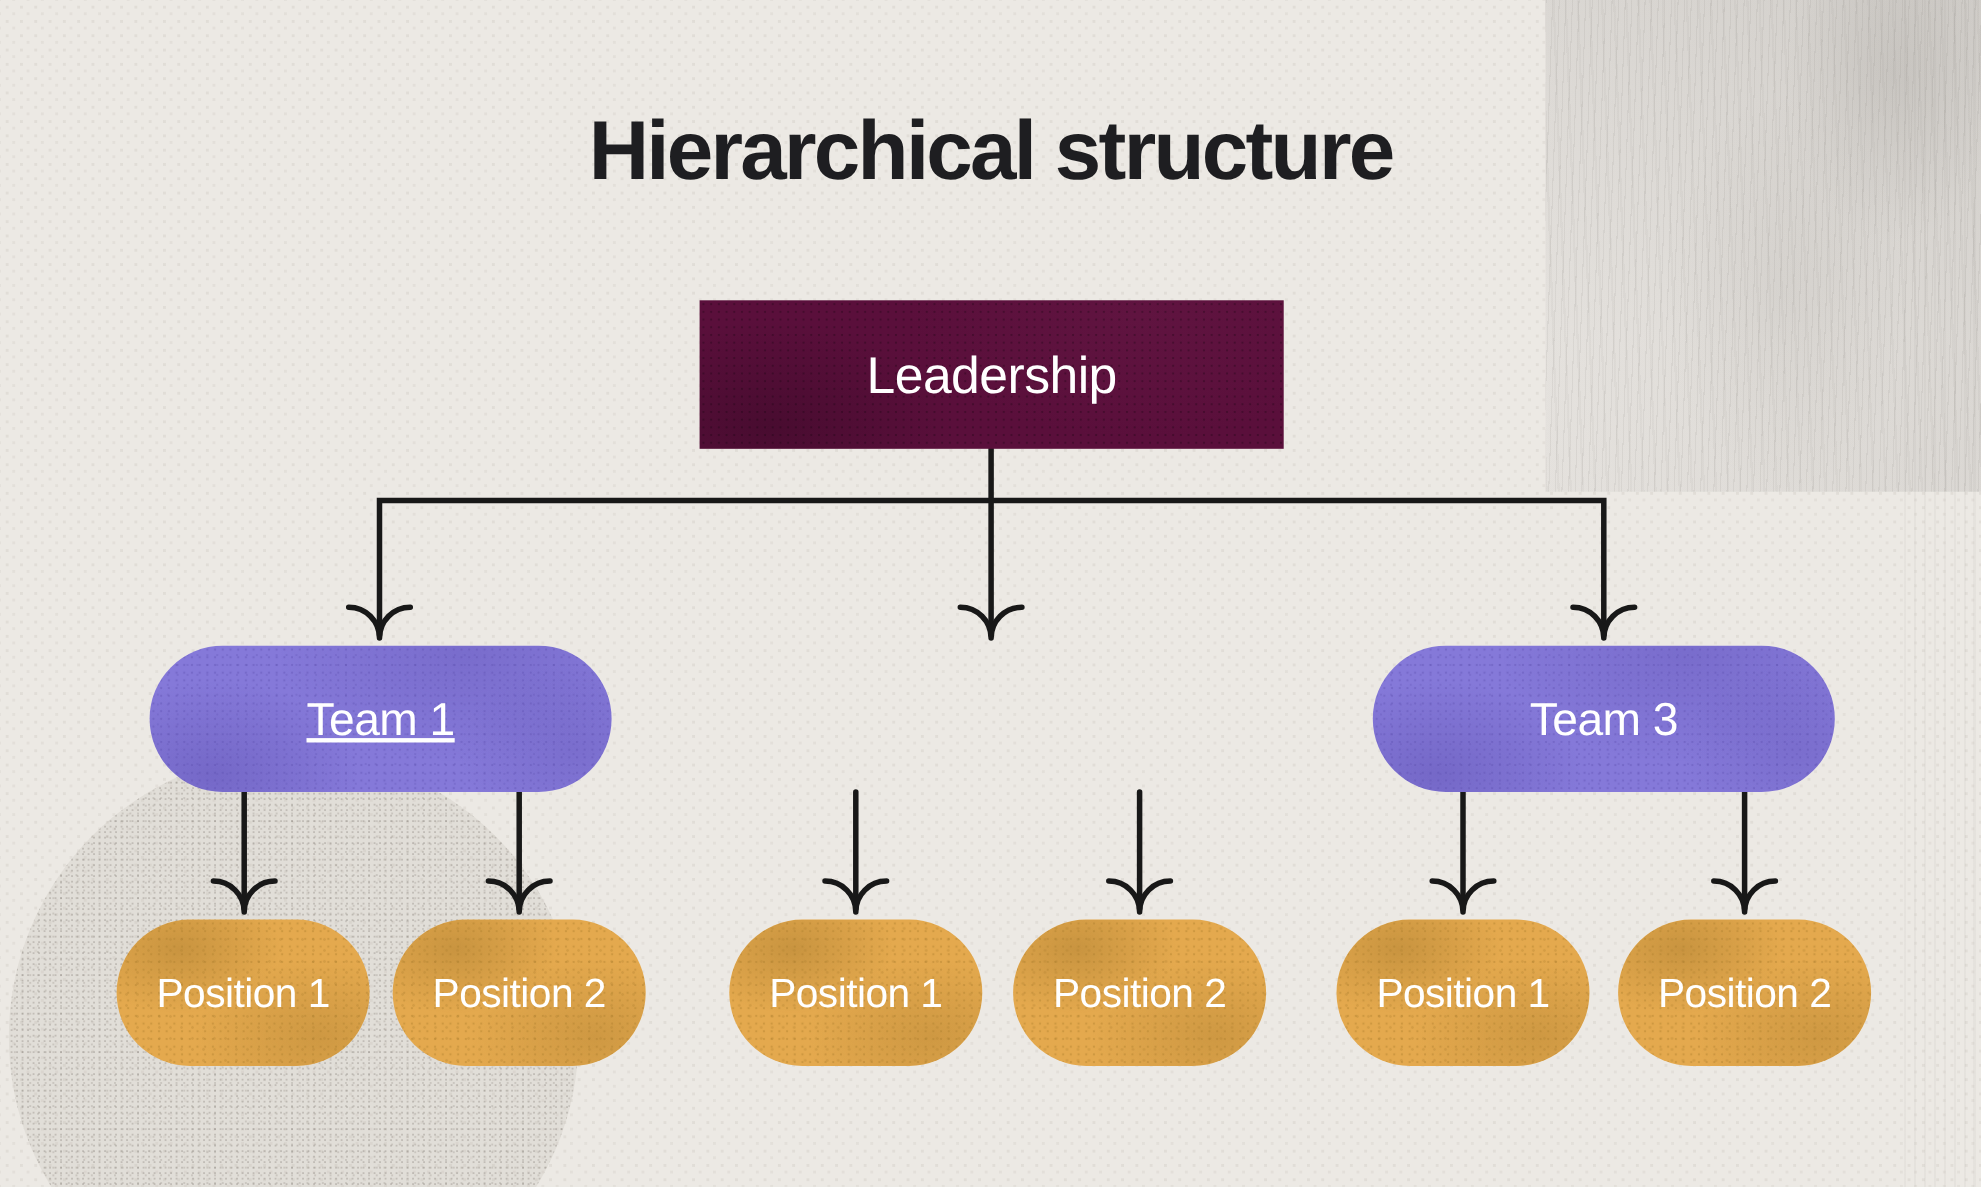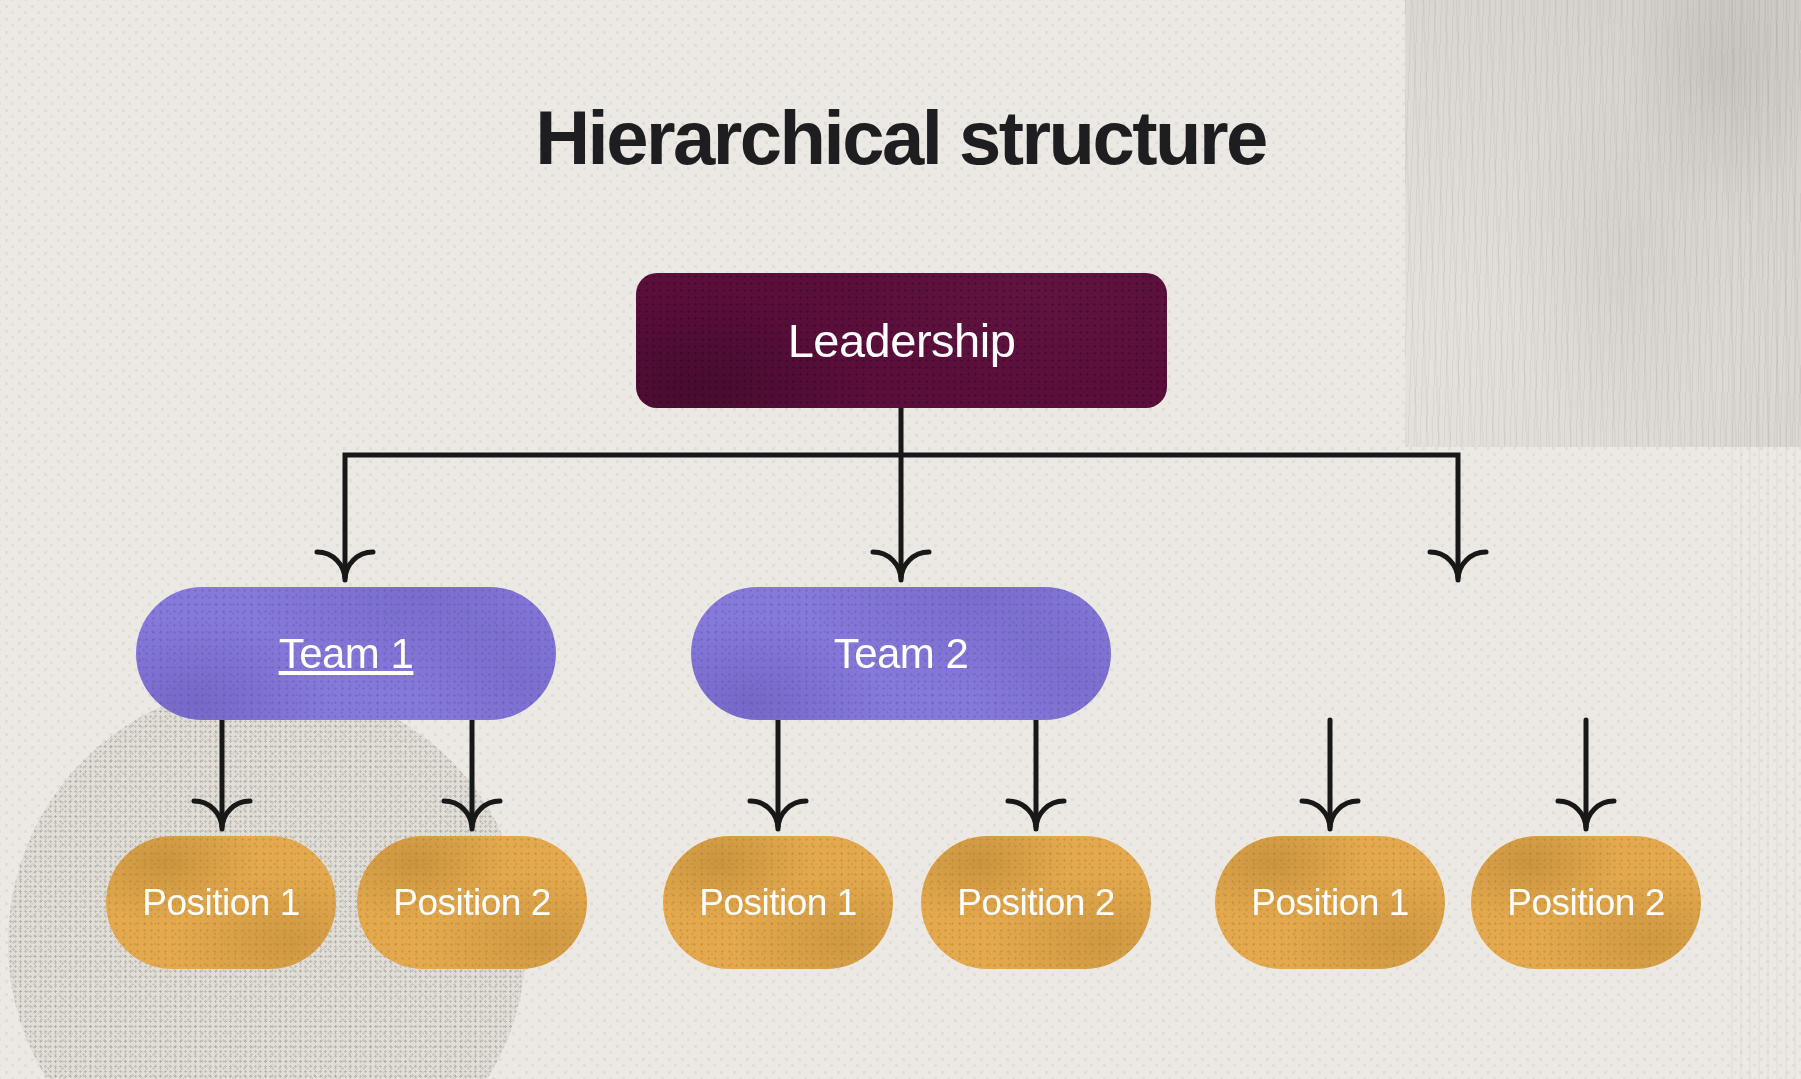--- a/index.html
+++ b/index.html
@@ -63,21 +63,20 @@
     stroke-linecap: round; stroke-linejoin: miter;
   }
 
   
   .node {
     position: absolute;
     display: flex; align-items: center; justify-content: center;
     color: var(--node-text, #FFFFFF);
     letter-spacing: -0.5px;
     overflow: hidden;
-    border-radius: 21px;
   }
   .node::before {
     content: ""; position: absolute; inset: 0; border-radius: inherit;
     pointer-events: none;
   }
   .node > span { position: relative; z-index: 2; }
 
   .leadership {
     left: 636px; top: 273px; width: 531px; height: 135px;
     background-color: var(--leadership-fill, #5A0F3B);
@@ -170,22 +169,22 @@
     <path class="connector" d="M 1558 801 A 28 28 0 0 1 1586 829 M 1614 801 A 28 28 0 0 0 1586 829"></path>
   </svg>
 
   <div class="node leadership">
     <span>Leadership</span>
   </div>
 
   <div class="node team team-1">
     <span>Team 1</span>
   </div>
-  <div class="node team team-2">
-    <span>Team 2</span>
+  <div class="node team team-3">
+    <span>Team 3</span>
   </div>
 
   <div class="node position pos-1a">
     <span>Position 1</span>
   </div>
   <div class="node position pos-1b">
     <span>Position 2</span>
   </div>
   <div class="node position pos-2a">
     <span>Position 1</span>

